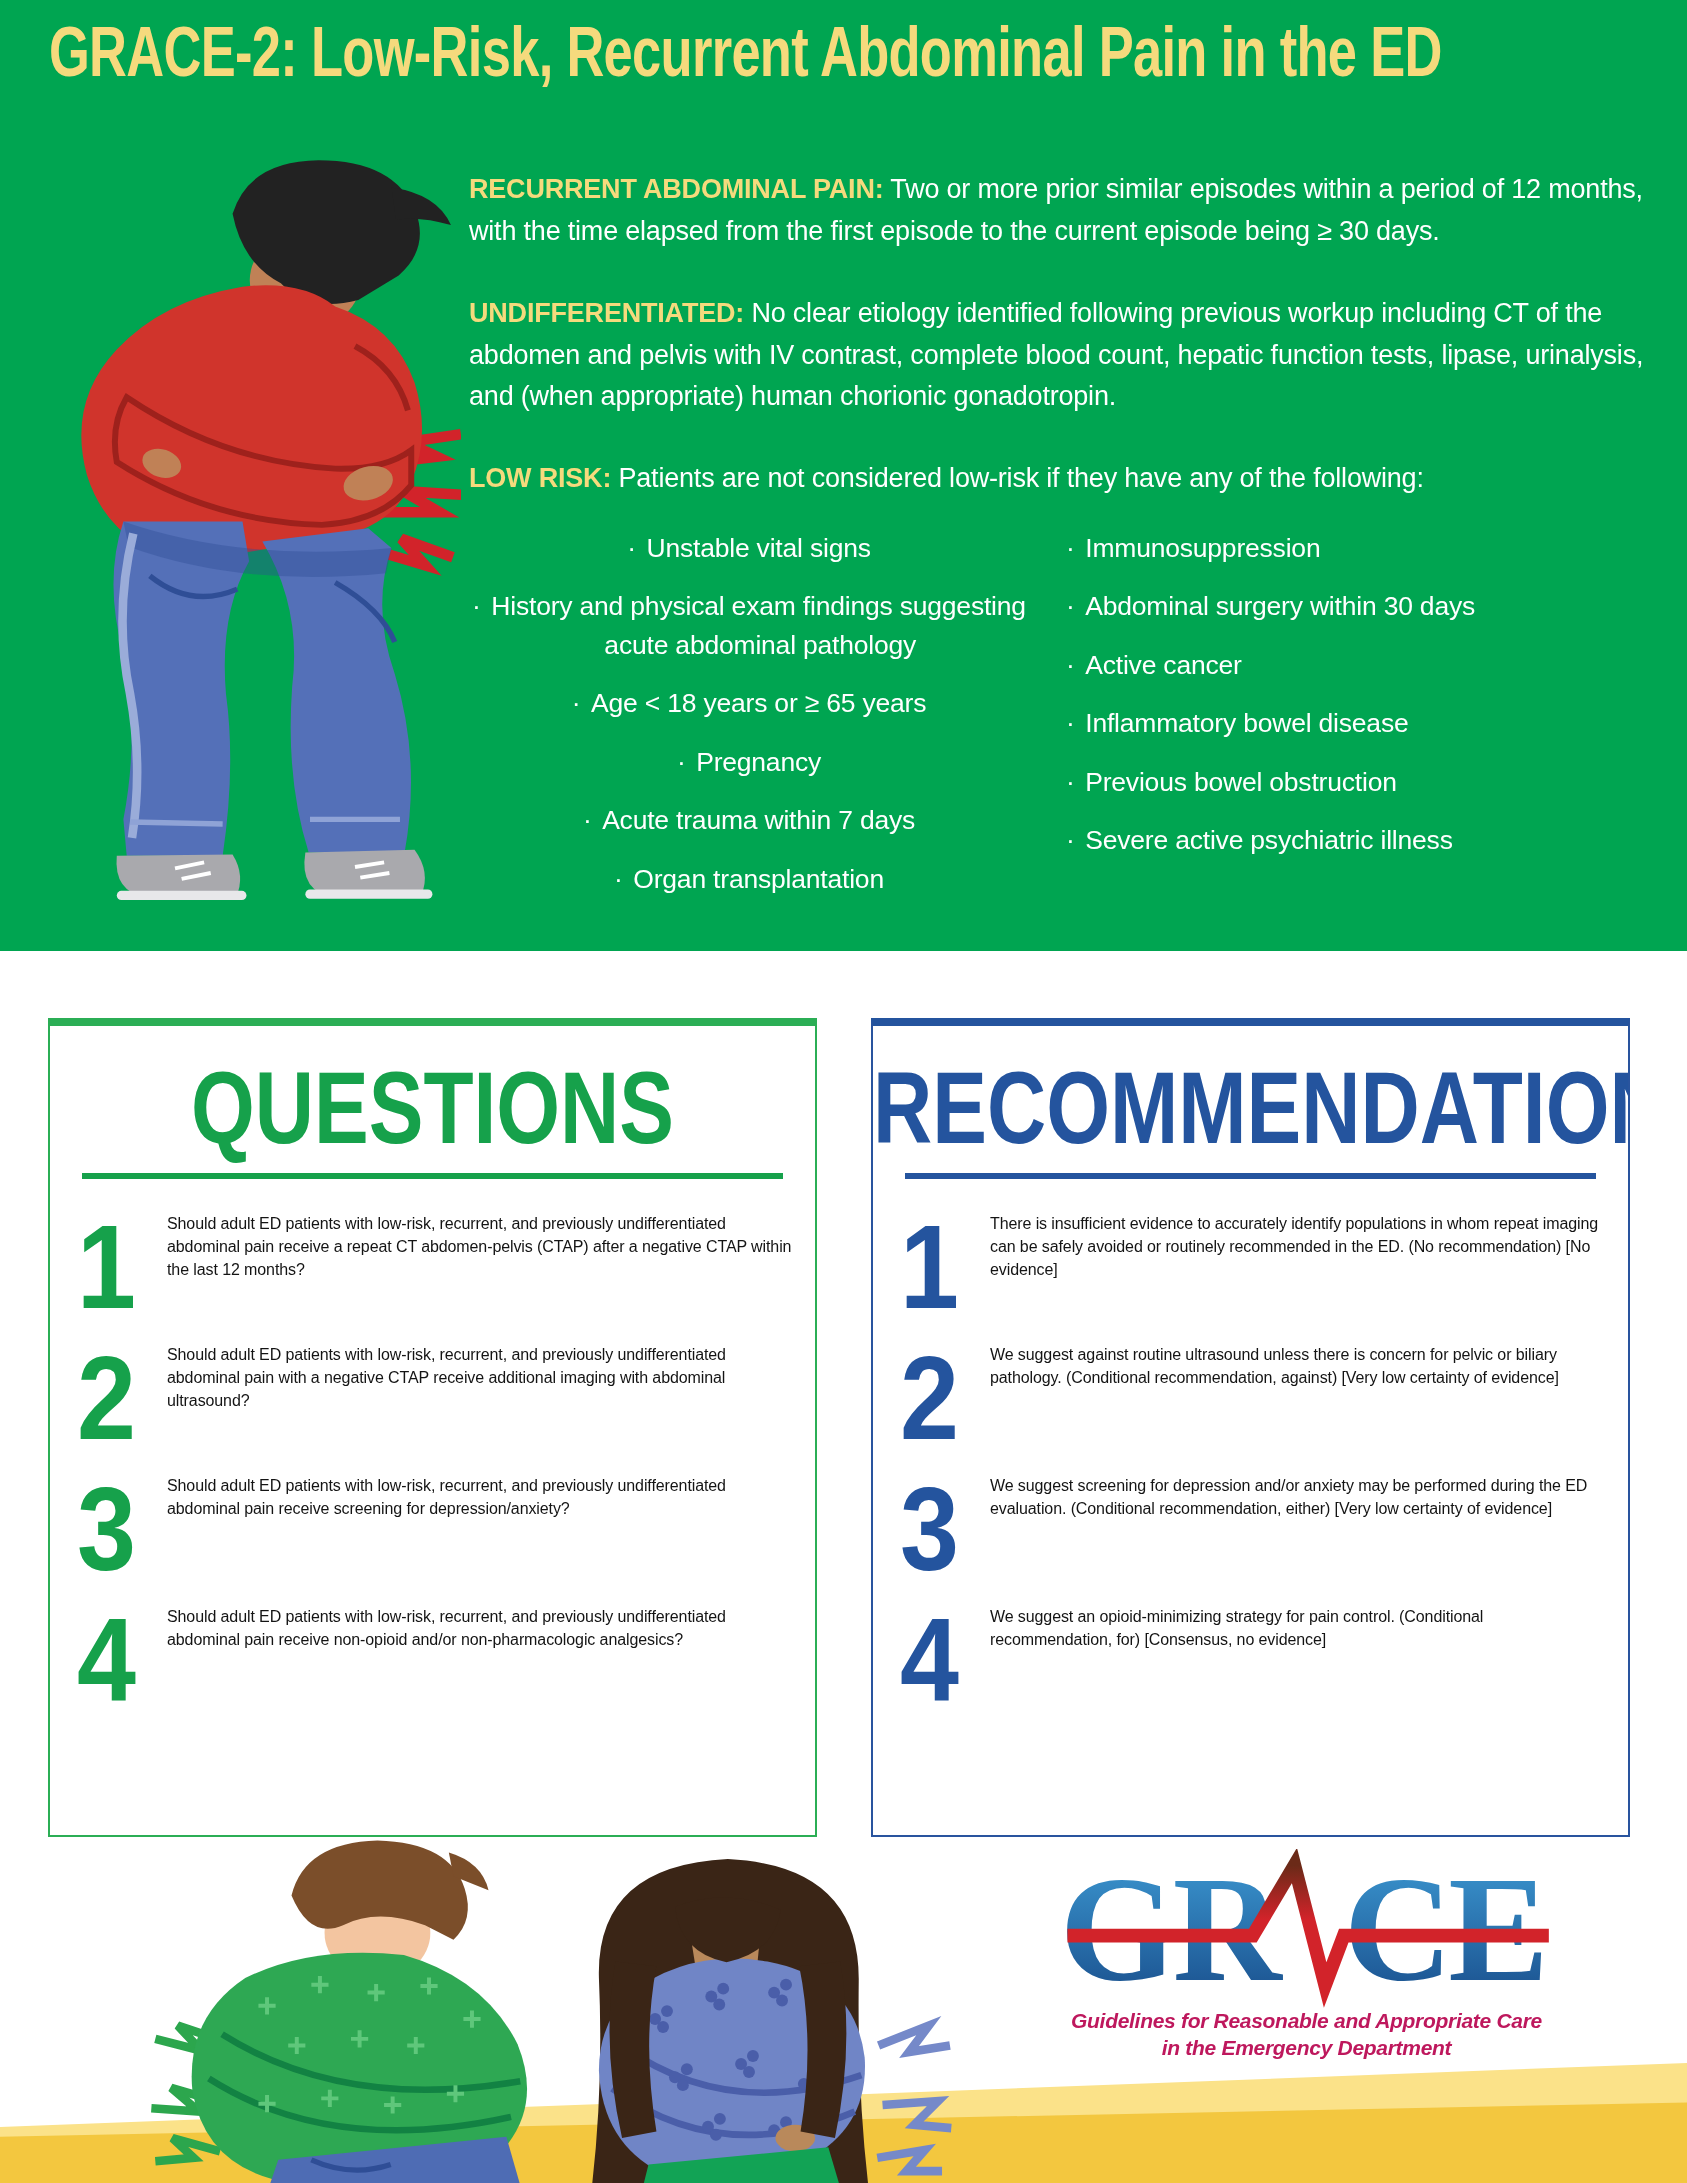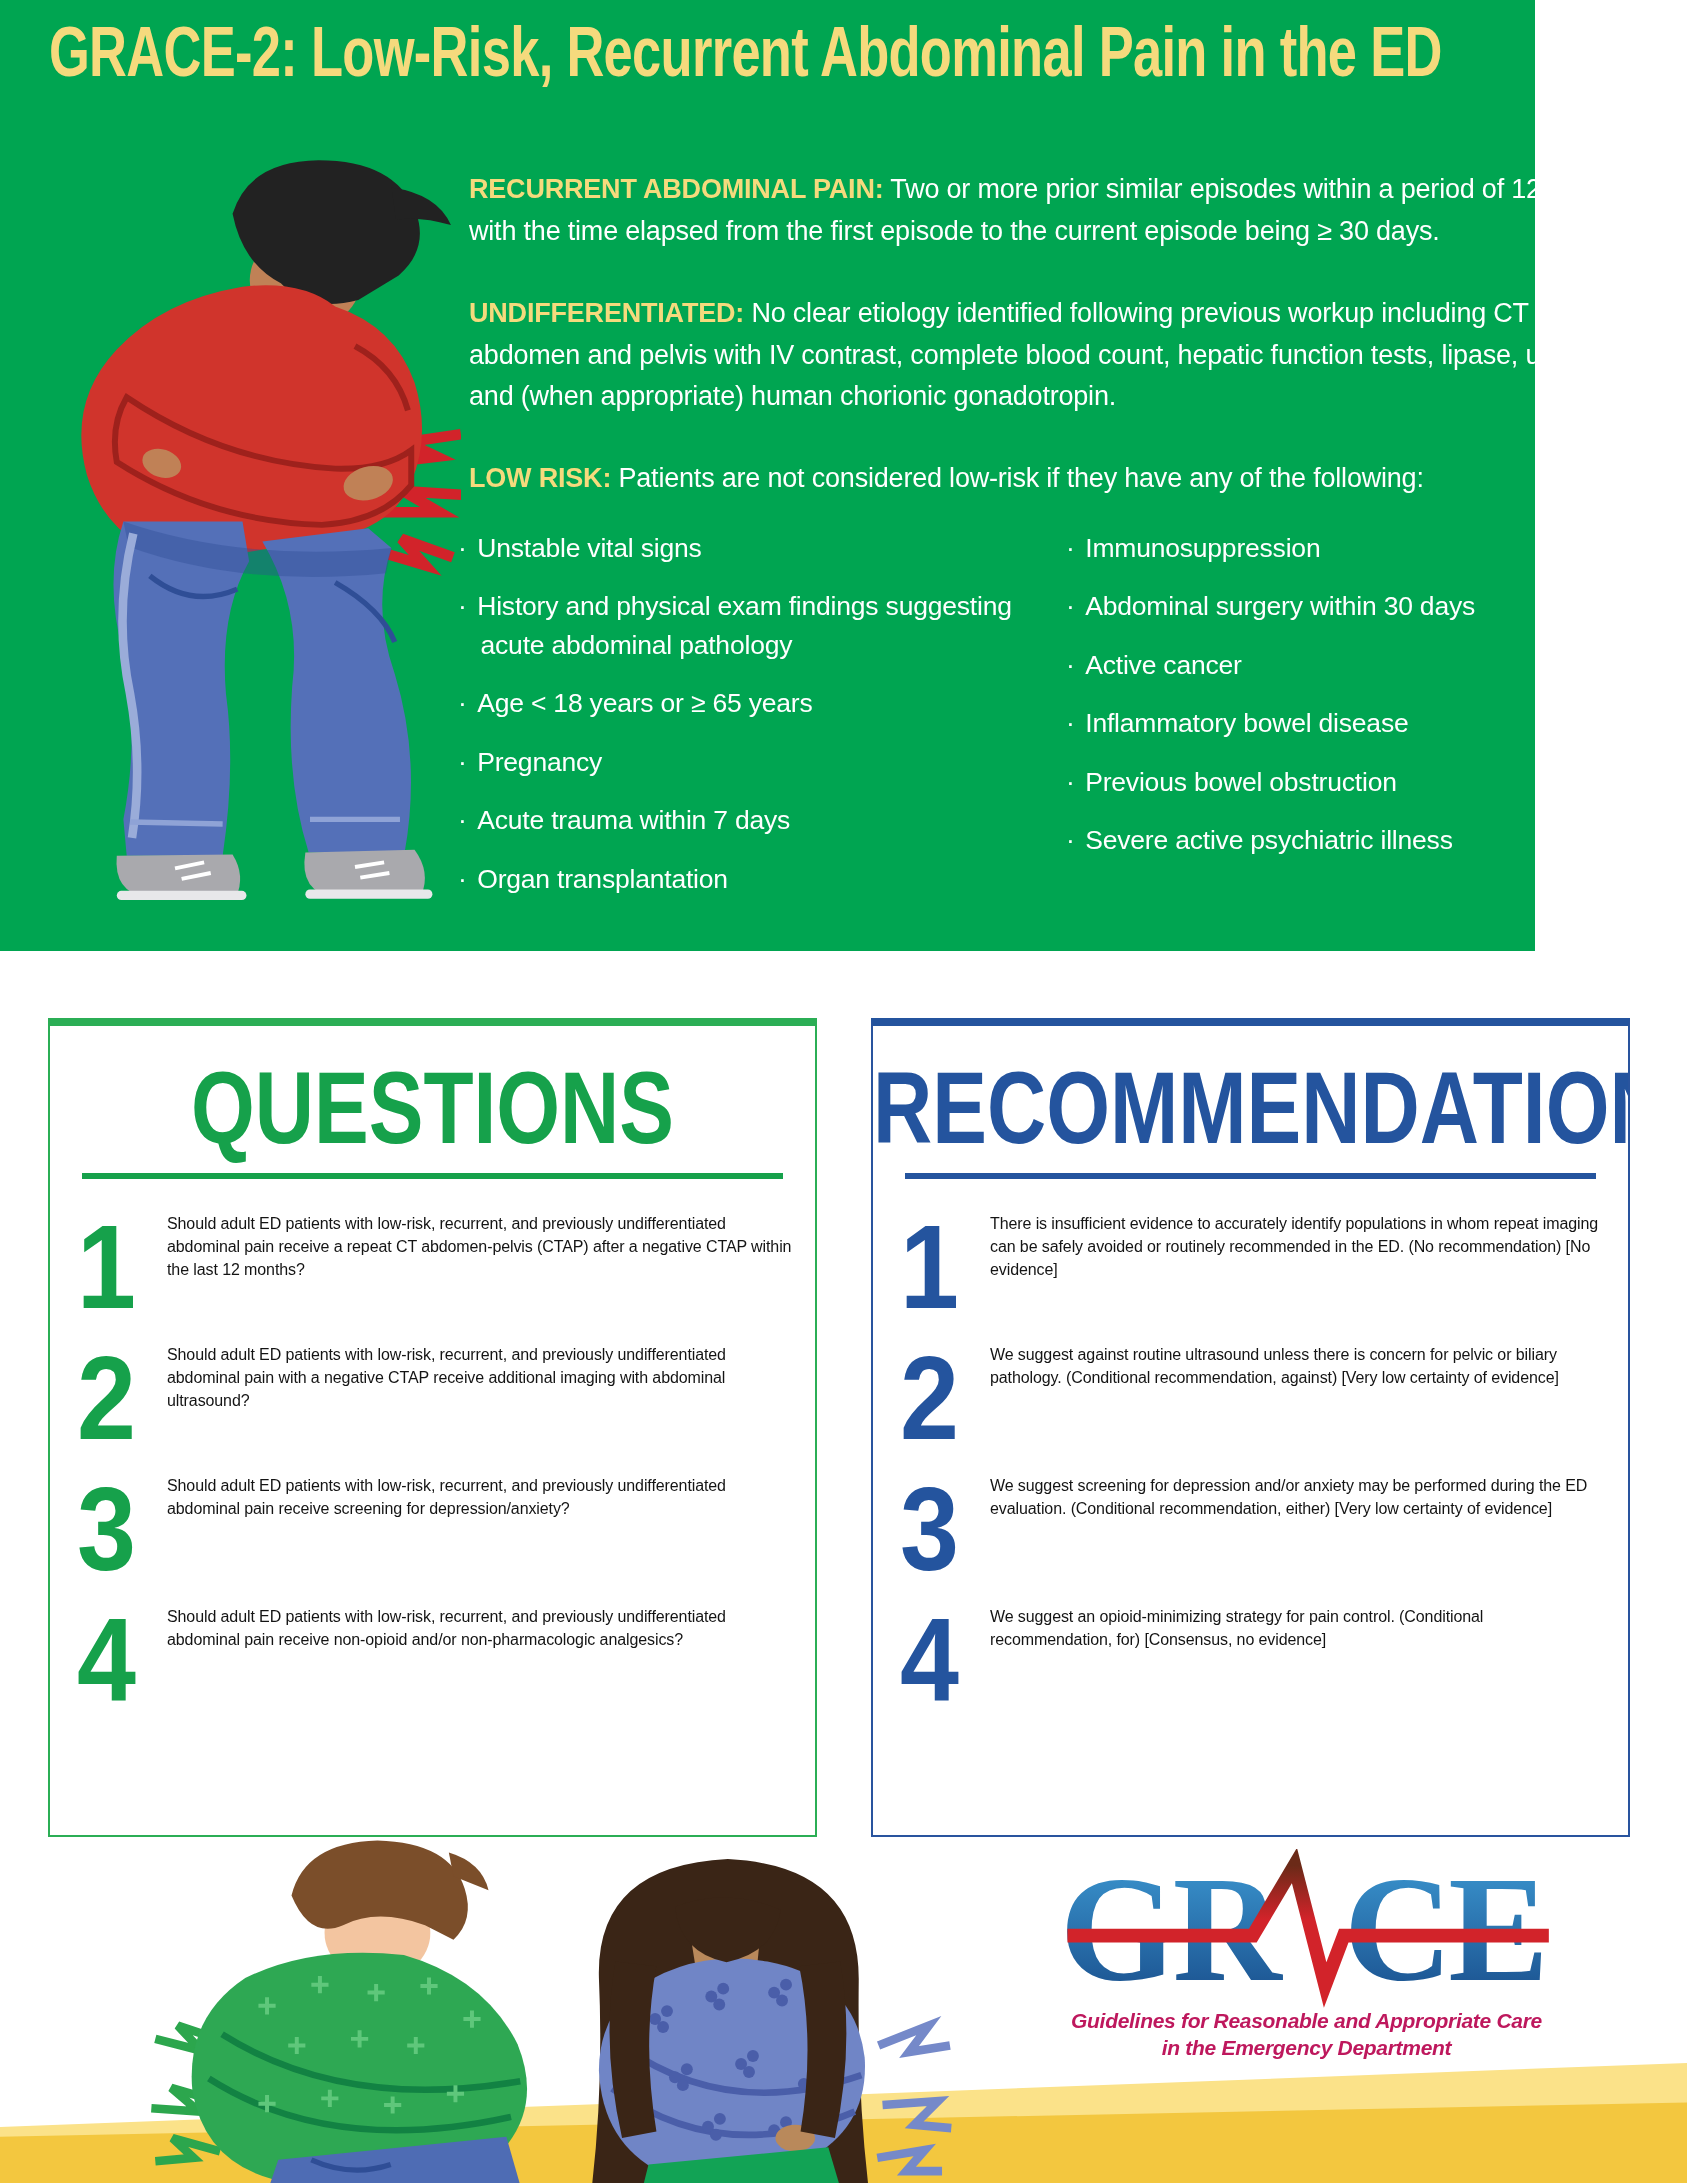--- a/index.html
+++ b/index.html
@@ -1,30 +1,30 @@
 <!DOCTYPE html>
 <html style="font-size:10.6px"><head>
 <meta charset="utf-8">
 <style>
   html,body{margin:0;padding:0;background:#ffffff;}
   .page{position:relative;width:1687px;height:2183px;background:#ffffff;overflow:hidden;
         font-family:"Liberation Sans",sans-serif;}
 
   
-  .green-panel{position:absolute;left:0;top:0;width:1535px;height:951px;background:#00A551;}
+  .green-panel{position:absolute;left:0;top:0;width:1687px;height:951px;background:#00A551;}
   .page-title{position:absolute;left:49px;top:10.6px;margin:0;width:1621px;
       font-size:53px;font-weight:bold;color:#F5DA7D;letter-spacing:-0.7px;white-space:nowrap;
       transform:scale(0.99,1.32);transform-origin:left top;}
   .fig1{position:absolute;left:24px;top:151px;width:437px;height:761px;}
   .defs-block{position:absolute;left:457px;top:169px;width:1212px;color:#ffffff;}
   .defs-block p{margin:0 0 40px 12px;font-size:27px;line-height:1.55;letter-spacing:-0.2px;}
   .defs-block .lbl{color:#F5DA7D;font-weight:bold;}
   .risk-col{position:absolute;top:529px;margin:0;padding:0;list-style:none;color:#ffffff;
       font-size:26.5px;line-height:1.45;letter-spacing:-0.2px;}
-  .risk-col.left{left:458px;width:582px;}
+  .risk-col.left{left:458px;width:582px;text-align:center;}
   .risk-col.right{left:1066px;width:595px;}
   .risk-col li{margin:0 0 20px 0;padding-left:22.5px;text-indent:-22.5px;}
   .risk-col li::before{content:"·";margin-right:10.6px;}
 
   
   .box{position:absolute;top:1018px;height:819px;background:#ffffff;box-sizing:border-box;overflow:hidden;}
   .box.q{left:48px;width:769px;border:2.6px solid #2BAE55;border-top:8px solid #2BAE55;}
   .box.r{left:871px;width:759px;border:2.6px solid #29549E;border-top:8px solid #24549E;}
   .box h2{margin:22.5px 0 0 0;text-align:center;font-size:82px;font-weight:bold;letter-spacing:0px;
       transform:scaleY(1.25);transform-origin:center top;}

